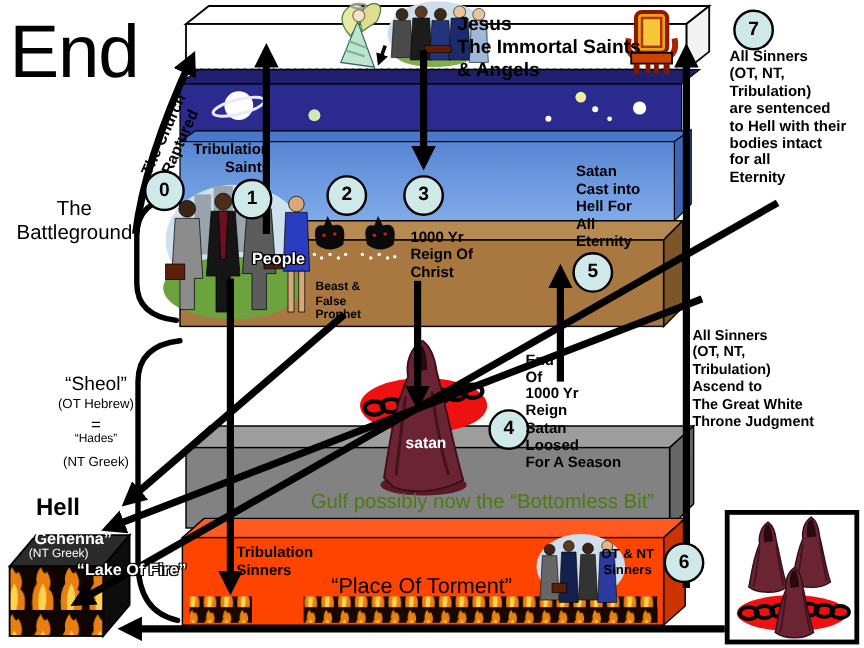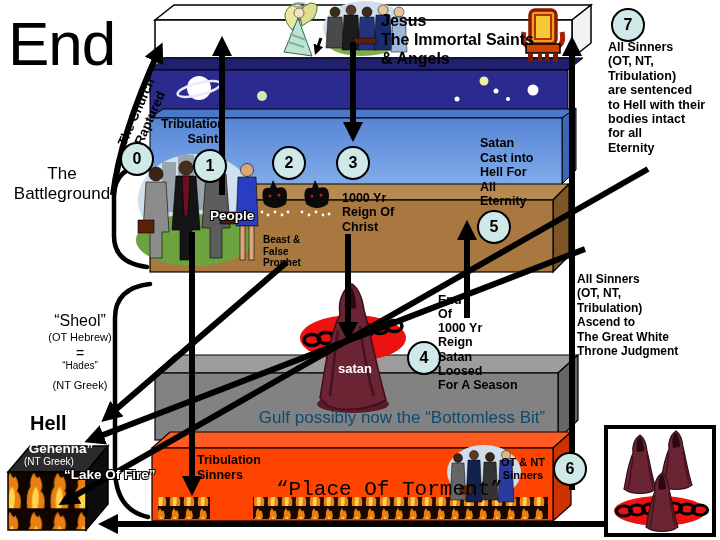--- a/index.html
+++ b/index.html
@@ -365,25 +365,25 @@
 
   <div class="t white" style="left:310px;top:361px;width:90px;text-align:center;font-size:13px;">satan</div>
   <div class="t" style="left:438px;top:293px;font-size:12.5px;line-height:1.13;">End
 Of
 1000 Yr
 Reign
 Satan
 Loosed
 For A Season</div>
 
-  <div class="t reg" style="left:243px;top:408px;width:318px;text-align:center;font-size:17px;color:#0c4a6e;">Gulf possibly now the “Bottomless Bit”</div>
+  <div class="t reg" style="left:243px;top:408px;width:318px;text-align:center;font-size:17px;color:#4d7c0f;">Gulf possibly now the “Bottomless Bit”</div>
 
   <div class="t" style="left:197px;top:453px;font-size:12.5px;line-height:1.2;">Tribulation
 Sinners</div>
-  <div class="t reg" style="left:276px;top:478px;font-size:21px;font-family:Liberation Mono, monospace;">“Place Of Torment”</div>
+  <div class="t reg" style="left:276px;top:478px;font-size:18px;">“Place Of Torment”</div>
   <div class="t" style="left:501px;top:456px;font-size:11px;line-height:1.15;text-align:center;">OT &amp; NT
 Sinners</div>
 
   <div class="t" style="left:608px;top:40px;font-size:12.5px;line-height:1.15;">All Sinners
 (OT, NT,
 Tribulation)
 are sentenced
 to Hell with their
 bodies intact
 for all

